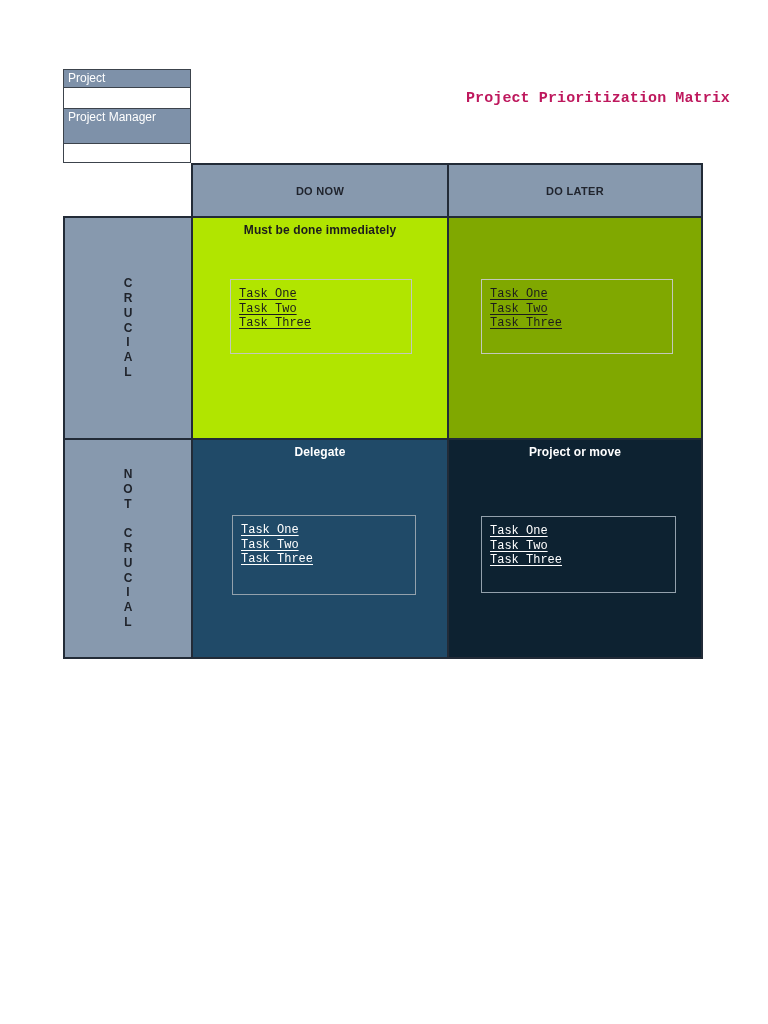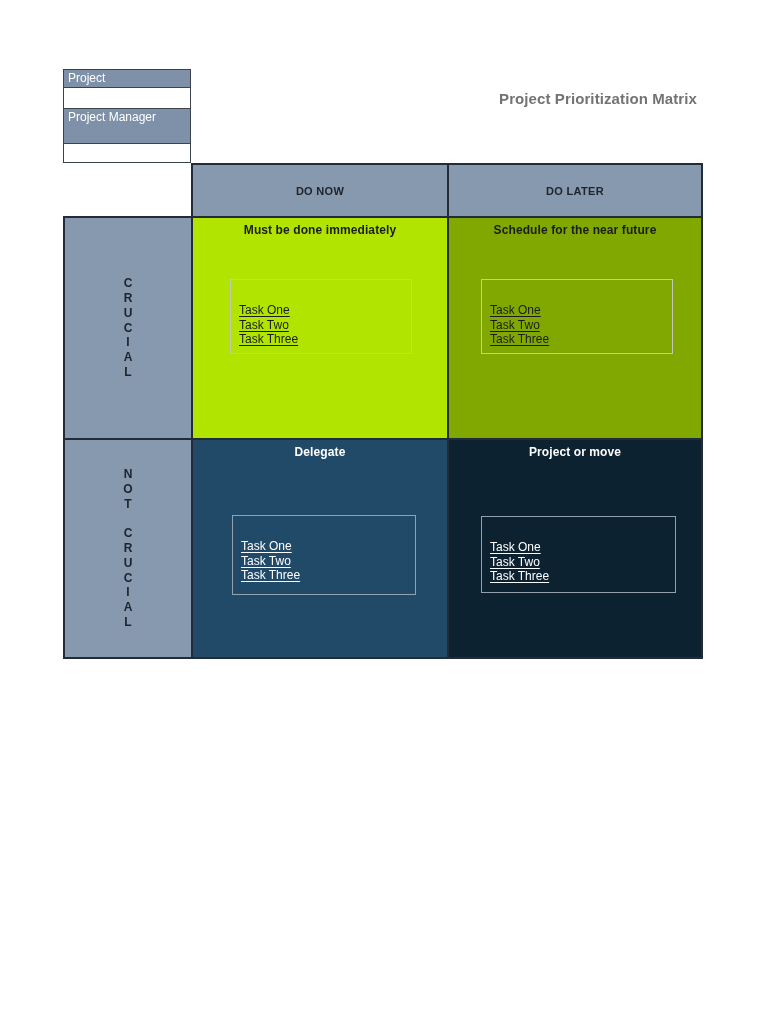--- a/index.html
+++ b/index.html
@@ -27,22 +27,23 @@
     background:#ffffff;border:1.5px solid #3c434c;border-top:none;
     margin:0;padding:0 3px;font-size:12px;outline:none;
     font-family:"Liberation Sans",sans-serif;
   }
   .field-header.second{height:35px;border-top:none;}
   .field-input.second{height:19px;}
 
   
   .title{
     position:absolute;left:428px;top:90px;width:340px;
-    text-align:center;font-size:15px;font-weight:700;color:#737373;
+    text-align:center;font-size:15px;font-weight:700;color:#be185d;
     letter-spacing:0.1px;
+    font-family:Liberation Mono, monospace;
   }
 
   
   .matrix{position:absolute;left:63px;top:163px;width:640px;height:496px;}
   .cell{position:absolute;box-sizing:border-box;}
   .bt{border-top:2px solid #222b37;}
   .bl2{border-left:2px solid #222b37;}
   .br2{border-right:2px solid #222b37;}
   .bb{border-bottom:2px solid #222b37;}
 
@@ -72,21 +73,22 @@
   .quad.bl{left:128px;top:275px;width:256px;height:221px;}
   .quad.br{left:384px;top:275px;width:256px;height:221px;}
 
   .subtitle{
     text-align:center;font-size:12px;font-weight:700;
     padding-top:5px;letter-spacing:0.1px;
   }
   .task-box{
     position:absolute;box-sizing:border-box;
     border:1px solid #c3c8bb;
-    padding:23px 8px;
+    padding:7px 8px;
+    font-family:Liberation Mono, monospace;
   }
   .quad.bl .task-box,.quad.br .task-box{border-color:#93a1ac;}
   .quad.tl .task-box{left:37px;top:61px;width:182px;height:75px;}
   .quad.tr .task-box{left:32px;top:61px;width:192px;height:75px;}
   .quad.bl .task-box{left:39px;top:75px;width:184px;height:80px;}
   .quad.br .task-box{left:32px;top:76px;width:195px;height:77px;}
   .task{font-size:12px;line-height:14.5px;}
   .task a{
     color:inherit;text-decoration:underline;
     text-underline-offset:2px;cursor:pointer;
@@ -139,21 +141,20 @@
     <div class="cell quad tl bt bl2" style="background: rgb(177, 229, 0); color: rgb(28, 28, 28);">
       <div class="subtitle">Must be done immediately</div>
       <div class="task-box">
         <div class="task"><a>Task One</a></div>
         <div class="task"><a>Task Two</a></div>
         <div class="task"><a>Task Three</a></div>
       </div>
     </div>
 
     <div class="cell quad tr bt bl2 br2" style="background: rgb(128, 168, 0); color: rgb(28, 28, 28);">
-      <div class="subtitle">Schedule for the near future</div>
       <div class="task-box">
         <div class="task"><a>Task One</a></div>
         <div class="task"><a>Task Two</a></div>
         <div class="task"><a>Task Three</a></div>
       </div>
     </div>
 
     <div class="cell quad bl bt bl2 bb" style="background: rgb(32, 74, 104); color: rgb(255, 255, 255);">
       <div class="subtitle">Delegate</div>
       <div class="task-box">

